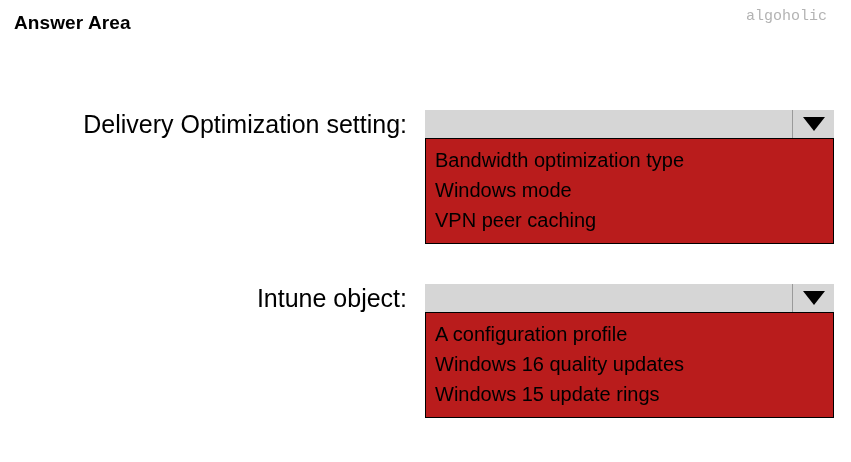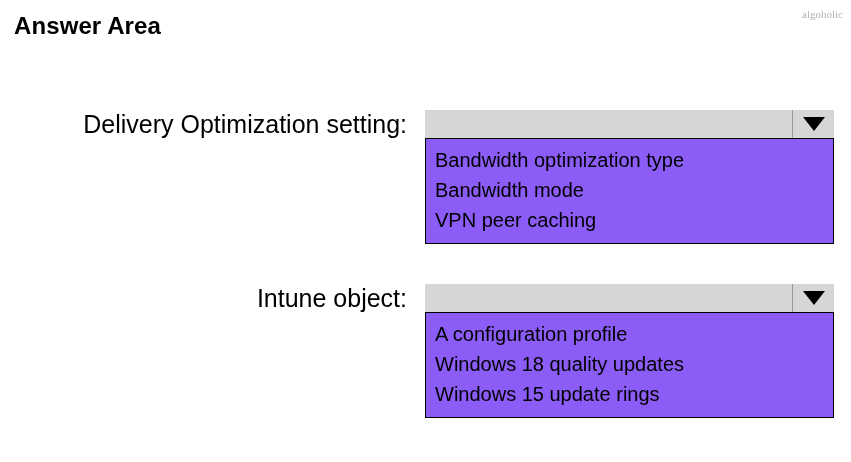--- a/index.html
+++ b/index.html
@@ -14,34 +14,34 @@
     overflow: hidden;
     font-family: "Liberation Sans", sans-serif;
     color: #000000;
     -webkit-font-smoothing: antialiased;
   }
 
   .page-title {
     position: absolute;
     left: 14px;
     top: 12px;
-    font-size: 24px;
+    font-size: 19px;
     font-weight: bold;
     letter-spacing: 0.1px;
     color: #000000;
     white-space: nowrap;
   }
 
   .watermark {
     position: absolute;
-    right: 8px;
+    right: 24px;
     top: 8px;
-    font-size: 11px;
+    font-size: 15px;
     color: #b3b3b3;
-    font-family: Liberation Serif, serif;
+    font-family: Liberation Mono, monospace;
     white-space: nowrap;
   }
 
   
   .field-group {
     position: absolute;
     left: 0;
     width: 851px;
   }
   #group-1 { top: 110px; }
@@ -96,21 +96,21 @@
     border-left: 11px solid transparent;
     border-right: 11px solid transparent;
     border-top: 14px solid #000000;
   }
 
   .option-list {
     position: absolute;
     left: 425px;
     top: 28px;
     width: 409px;
-    background: #8b5cf6;
+    background: #b91c1c;
     border: 1.5px solid #000000;
     box-sizing: border-box;
     padding: 6px 0 8px 0;
   }
   .option-item {
     height: 30px;
     line-height: 30px;
     padding-left: 9px;
     font-size: 20px;
     color: #000000;
@@ -130,36 +130,36 @@
 
   <div class="combo">
     <div class="combo-value"></div>
     <div class="combo-arrow-btn">
       <span class="caret"></span>
     </div>
   </div>
 
   <div class="option-list">
     <div class="option-item">Bandwidth optimization type</div>
-    <div class="option-item">Bandwidth mode</div>
+    <div class="option-item">Windows mode</div>
     <div class="option-item">VPN peer caching</div>
   </div>
 
 </div>
 
 <div class="field-group" id="group-2">
 
   <div class="field-label">Intune object:</div>
 
   <div class="combo">
     <div class="combo-value"></div>
     <div class="combo-arrow-btn">
       <span class="caret"></span>
     </div>
   </div>
 
   <div class="option-list">
     <div class="option-item">A configuration profile</div>
-    <div class="option-item">Windows 18 quality updates</div>
+    <div class="option-item">Windows 16 quality updates</div>
     <div class="option-item">Windows 15 update rings</div>
   </div>
 
 </div>
 
 </body></html>

